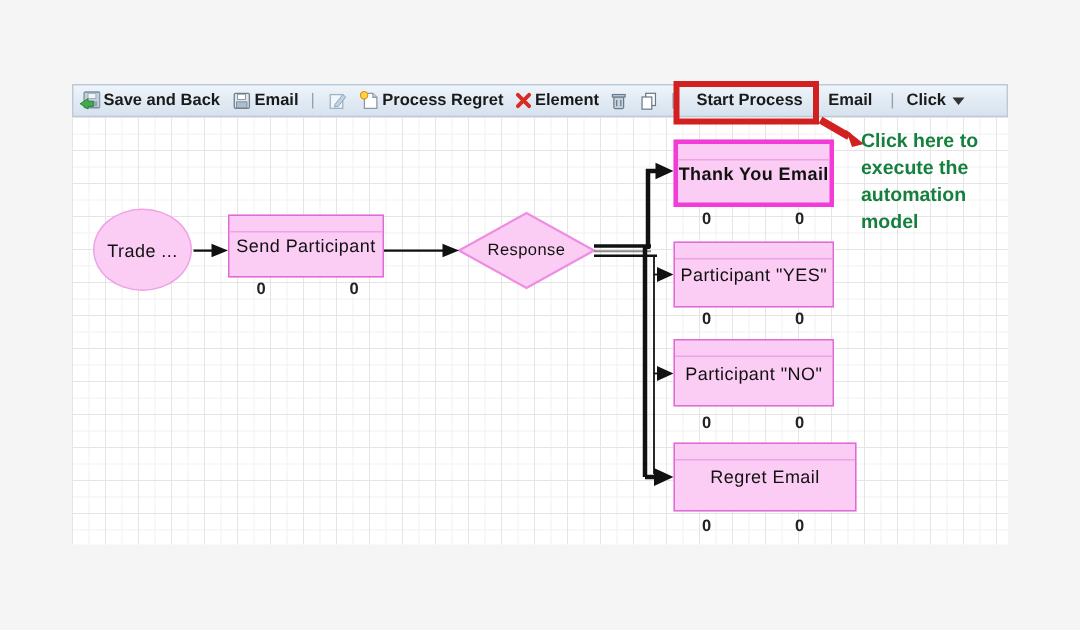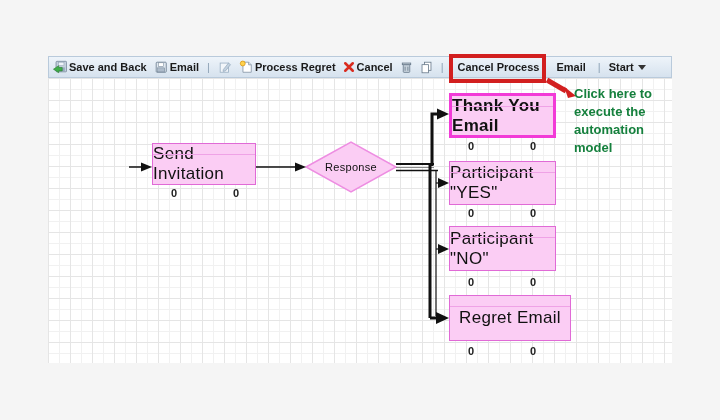--- a/index.html
+++ b/index.html
@@ -30,21 +30,21 @@
       linear-gradient(to right,#f1f1f1 1px,transparent 1px),
       linear-gradient(to bottom,#f1f1f1 1px,transparent 1px);
     background-size:22px 22px,22px 22px,22px 22px,22px 22px;
     background-position:0 0,0 0,11px 11px,11px 11px;
   }
   .wires{position:absolute;left:0;top:0;}
 
   .node{
     position:absolute;box-sizing:border-box;background:#fbcdf4;
     display:flex;align-items:center;justify-content:center;
-    font-size:17px;color:#111;letter-spacing:.3px;z-index:3;
+    font-size:12px;color:#111;letter-spacing:.3px;z-index:3;
   }
   .rect{border:1.5px solid #e06ad6;}
   .rect .hline{position:absolute;left:0;right:0;top:10px;border-top:1px solid #efa2e6;}
   .selected{border:3px solid #f23bd7;font-weight:bold;}
   .ellipse{border-radius:50%;border:1.5px solid #eda3e6;}
   .dlabel{position:absolute;z-index:3;font-size:11px;color:#111;letter-spacing:.3px;
     text-align:center;}
   .count{position:absolute;width:24px;text-align:center;font-size:11px;
     font-weight:bold;color:#222;z-index:3;}
 
@@ -106,21 +106,21 @@
       </span>
       <span>Process Regret</span>
     </div>
 
     <div class="tbtn">
       <span>
         <svg width="12" height="12" viewBox="0 0 16 16">
             <path d="M3 3 L13 13 M13 3 L3 13" stroke="#d92b1f" stroke-width="3.4" stroke-linecap="round"></path>
           </svg>
       </span>
-      <span>Cancel</span>
+      <span>Element</span>
     </div>
 
     <div class="tbtn">
       <span>
         <svg width="13" height="13" viewBox="0 0 16 16">
             <rect x="4" y="4.5" width="8" height="9.5" rx="1" fill="#c7d2dc" stroke="#68798a"></rect>
             <rect x="2.8" y="2.5" width="10.4" height="2" fill="#c7d2dc" stroke="#68798a"></rect>
             <path d="M6.3 7 V12 M9.7 7 V12" stroke="#68798a"></path>
           </svg>
       </span>
@@ -131,31 +131,31 @@
         <svg width="13" height="13" viewBox="0 0 16 16">
             <rect x="5.5" y="1.5" width="8" height="10" fill="#ffffff" stroke="#68798a"></rect>
             <rect x="2.5" y="4.5" width="8" height="10" fill="#ffffff" stroke="#68798a"></rect>
           </svg>
       </span>
     </div>
 
     <span class="sep">|</span>
 
     <div class="tbtn" style="padding:0 6px;">
-      <span>Cancel Process</span>
+      <span>Start Process</span>
     </div>
 
     <div class="tbtn" style="padding:0 4px;">
       <span>Email</span>
     </div>
 
     <span class="sep">|</span>
 
     <div class="tbtn">
-      <span>Start</span>
+      <span>Click</span>
       <span class="caret"></span>
     </div>
   </div>
 
   <div class="canvas">
 
     <svg class="wires" width="624" height="285" viewBox="0 0 624 285">
 
       <polygon points="258,89 303,64 348,89 303,114" fill="#fbcdf4" stroke="#ee8de2" stroke-width="1.5"></polygon>
 
@@ -178,24 +178,27 @@
       <line x1="388" y1="105" x2="392" y2="105" stroke="#111" stroke-width="1.2"></line>
       <polygon points="401,105 390,100 390,110" fill="#111"></polygon>
 
       <line x1="388" y1="171" x2="392" y2="171" stroke="#111" stroke-width="1.2"></line>
       <polygon points="401,171 390,166 390,176" fill="#111"></polygon>
 
       <path d="M382,240 L389,240" fill="none" stroke="#111" stroke-width="3"></path>
       <polygon points="401,240 388,234 388,246" fill="#111"></polygon>
     </svg>
 
+    <div class="node ellipse" style="left:14px;top:61px;width:66px;height:55px;">
+      <span>Trade ...</span>
+    </div>
 
     <div class="node rect" style="left:104px;top:65px;width:104px;height:42px;">
       <span class="hline"></span>
-      <span>Send Invitation</span>
+      <span>Send Participant</span>
     </div>
 
     <div class="dlabel" style="left:258px;top:83px;width:90px;">
       <span>Response</span>
     </div>
 
     <div class="node rect selected" style="left:401px;top:15px;width:107px;height:45px;">
       <span class="hline"></span>
       <span>Thank You Email</span>
     </div>

